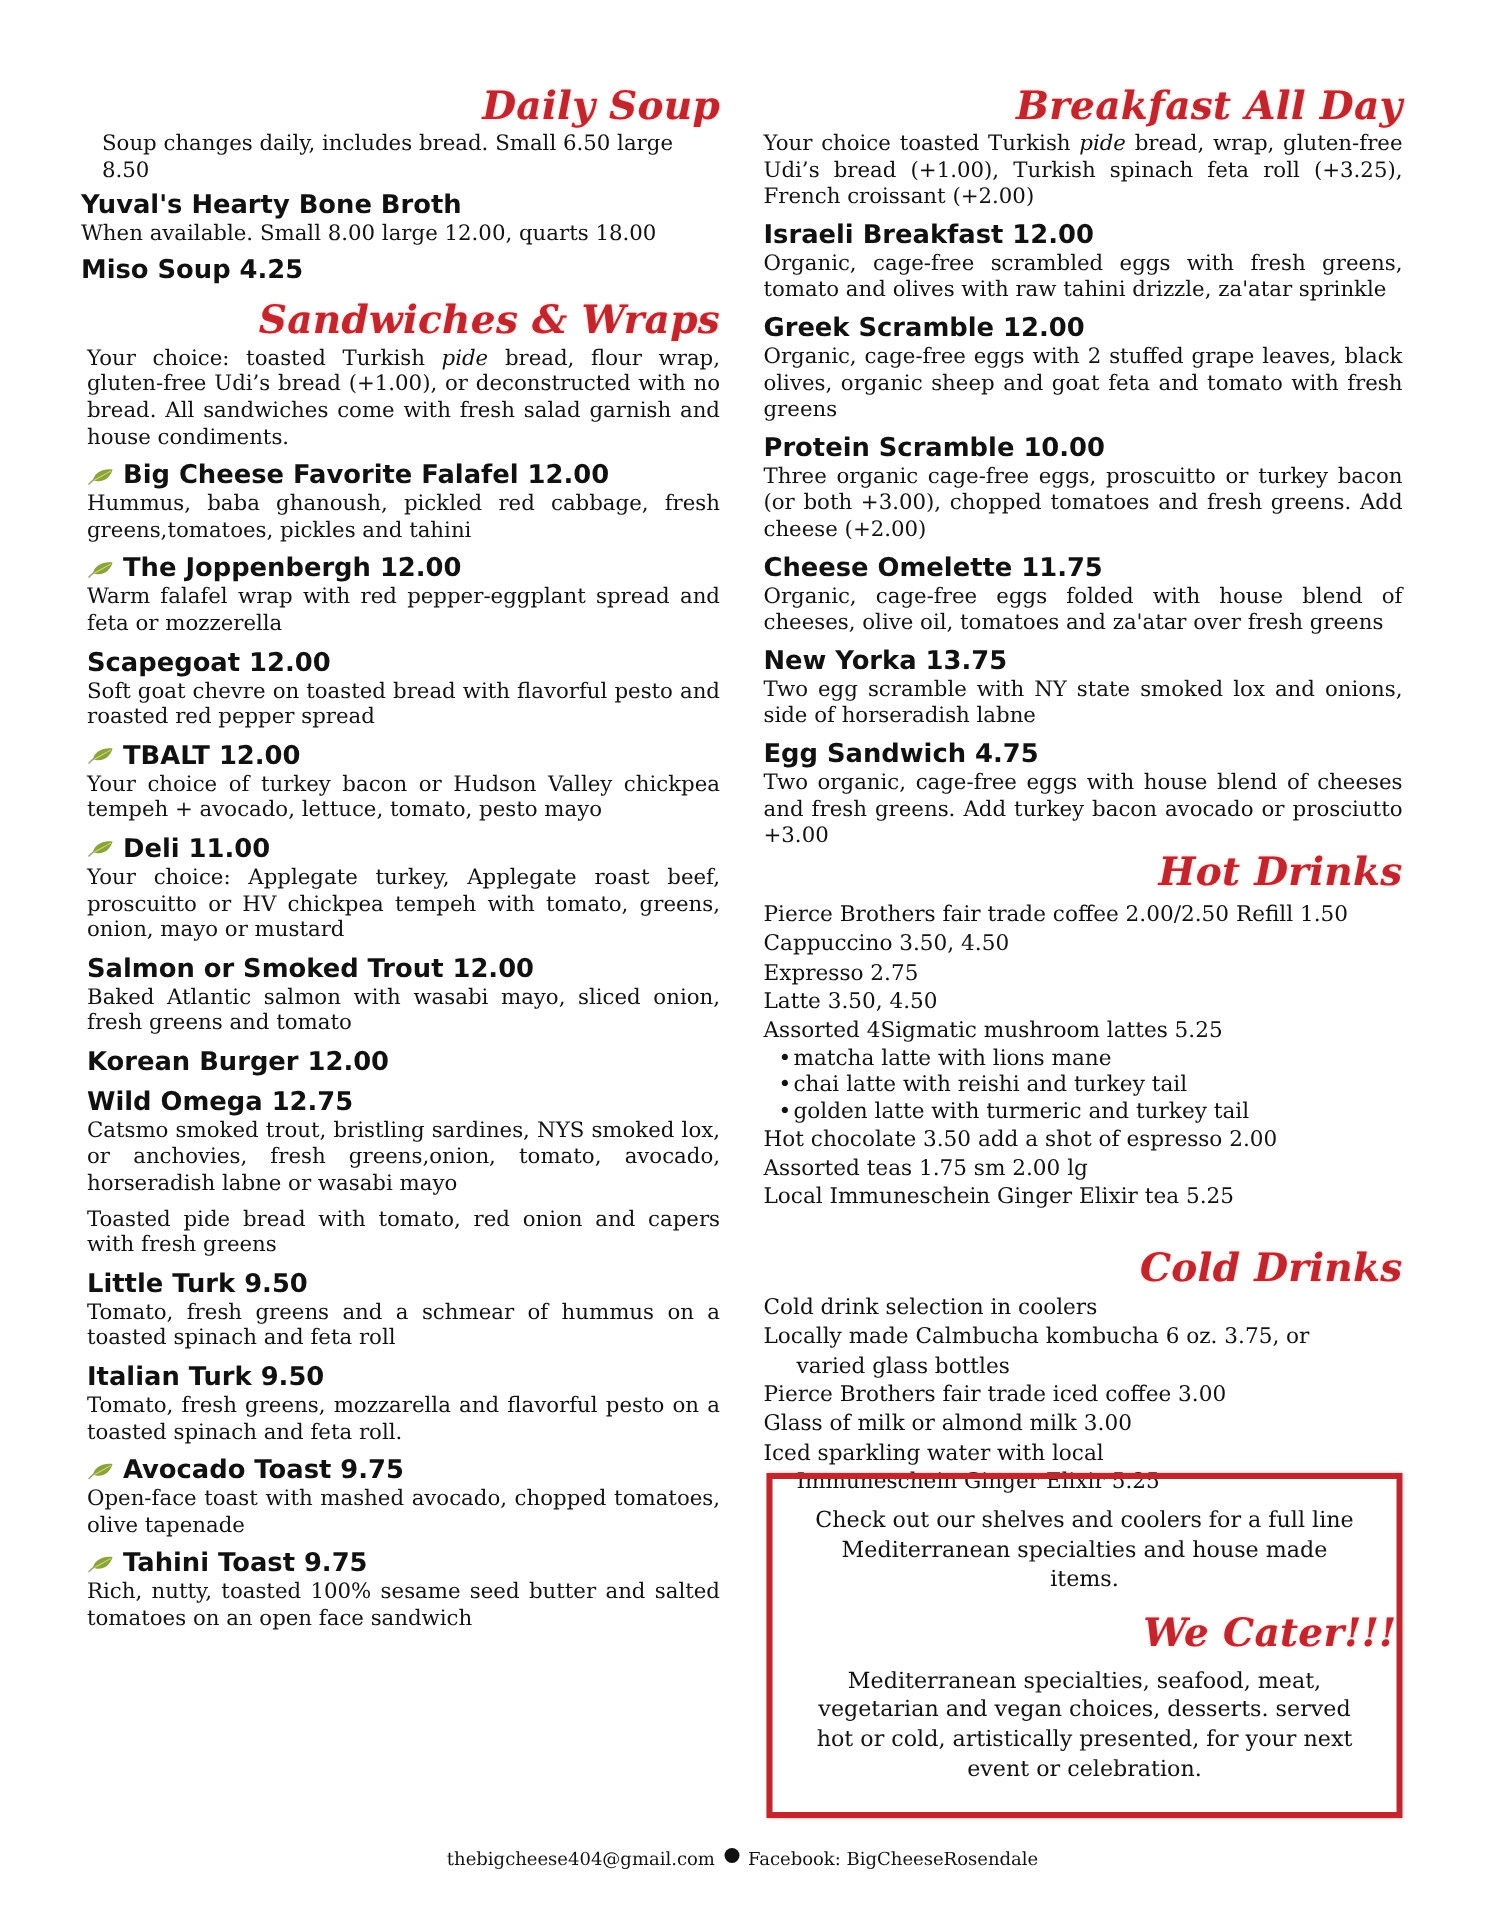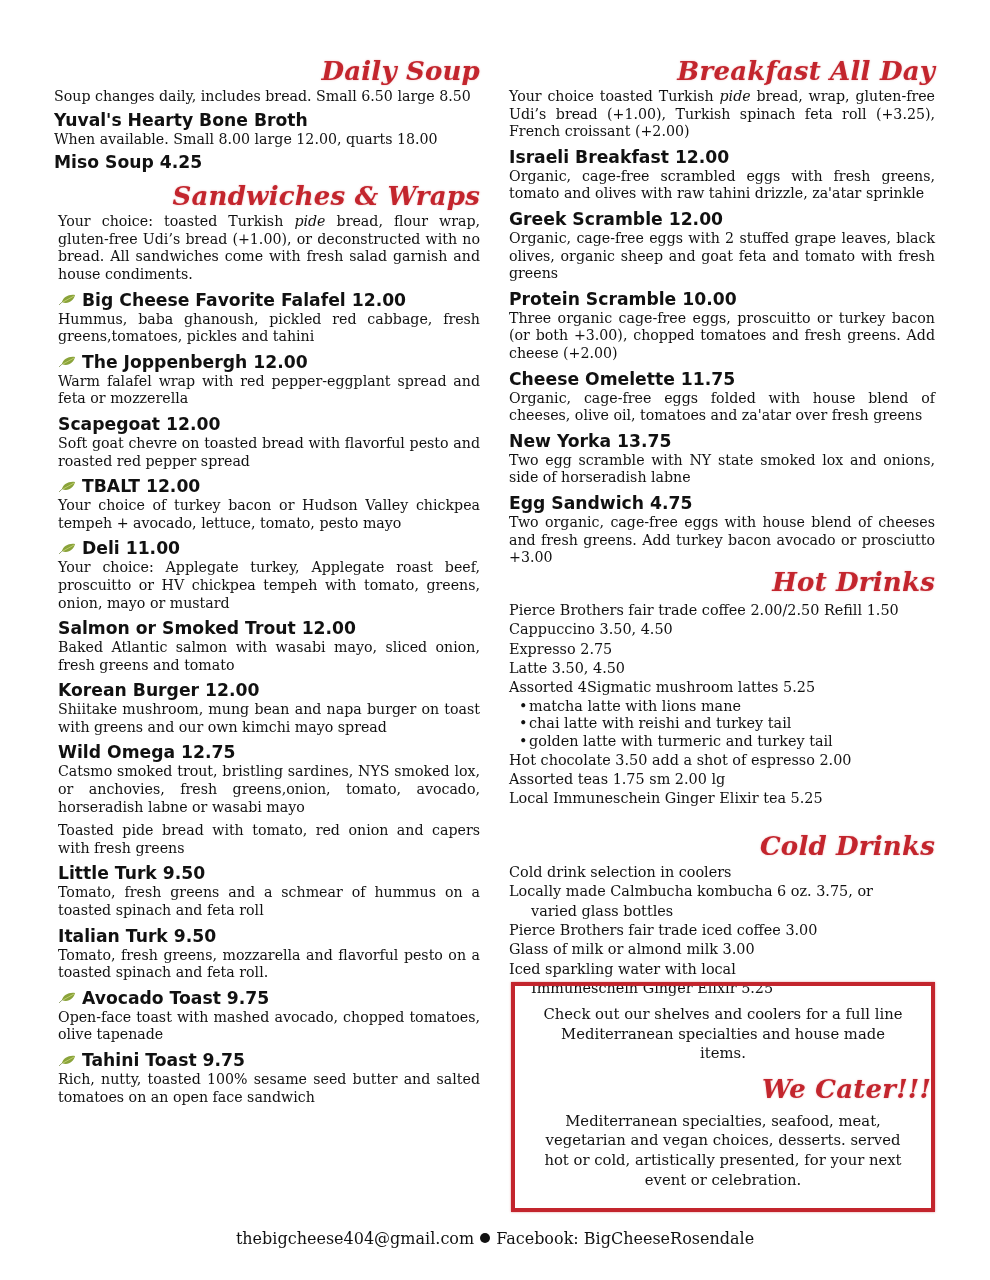--- a/index.html
+++ b/index.html
@@ -41,32 +41,32 @@
   .box {
     position: absolute; left: 511px; top: 982px; width: 416px; height: 222px;
     border: 4px solid #c3252d; box-shadow: 0 0 2px rgba(195,37,45,0.5);
     text-align: center; font-family: "DejaVu Serif", serif; font-size: 14.8px; line-height: 19.6px;
   }
   .box-top { margin-top: 18px; padding: 0 26px; }
   .box-title { margin-top: 10px; margin-bottom: 6px; font-size: 26px; line-height: 32px; }
   .box-bottom { padding: 0 18px; }
   .footer {
     position: absolute; left: 0; top: 1228px; width: 990px; text-align: center;
-    font-family: "DejaVu Serif", serif; font-size: 16px; line-height: 22px; color: #111;
+    font-family: "DejaVu Serif", serif; font-size: 12px; line-height: 22px; color: #111;
   }
   .footer .sep { display: inline-block; width: 10px; height: 10px; background: #111; border-radius: 50%; margin: 0 6px; vertical-align: 1px; }
 </style>
 </head>
 <body>
 
 <div class="page">
 
   <div class="col col-left">
     <h2 class="section-title">Daily Soup</h2>
-    <p class="desc left" style="margin-top:2px;">Soup changes daily, includes bread. Small 6.50 large 8.50</p>
+    <p class="desc left" style="margin-top:2px;margin-left:14px;">Soup changes daily, includes bread. Small 6.50 large 8.50</p>
 
     <div class="item" style="margin-top:4px;">
       <h3 class="item-title">Yuval's Hearty Bone Broth</h3>
       <p class="desc left">When available. Small 8.00 large 12.00, quarts 18.00</p>
     </div>
     <div class="item" style="margin-top:4px;text-align:center;">
       <h3 class="item-title">Miso Soup 4.25</h3>
     </div>
 
     <h2 class="section-title" style="margin-top:8px;">Sandwiches &amp; Wraps</h2>
@@ -128,21 +128,20 @@
         <div class="item">
           <h3 class="item-title">
             <span>Salmon or Smoked Trout 12.00</span>
           </h3>
           <p class="desc">Baked Atlantic salmon with wasabi mayo, sliced onion, fresh greens and tomato</p>
         </div>
         <div class="item">
           <h3 class="item-title">
             <span>Korean Burger 12.00</span>
           </h3>
-          <p class="desc">Shiitake mushroom, mung bean and napa burger on toast with greens and our own kimchi mayo spread</p>
         </div>
         <div class="item">
           <h3 class="item-title">
             <span>Wild Omega 12.75</span>
           </h3>
           <p class="desc">Catsmo smoked trout, bristling sardines, NYS smoked lox, or anchovies, fresh greens,onion, tomato, avocado, horseradish labne or wasabi mayo</p>
         </div>
         <div class="item">
           <p class="desc">Toasted pide bread with tomato, red onion and capers with fresh greens</p>
         </div>

